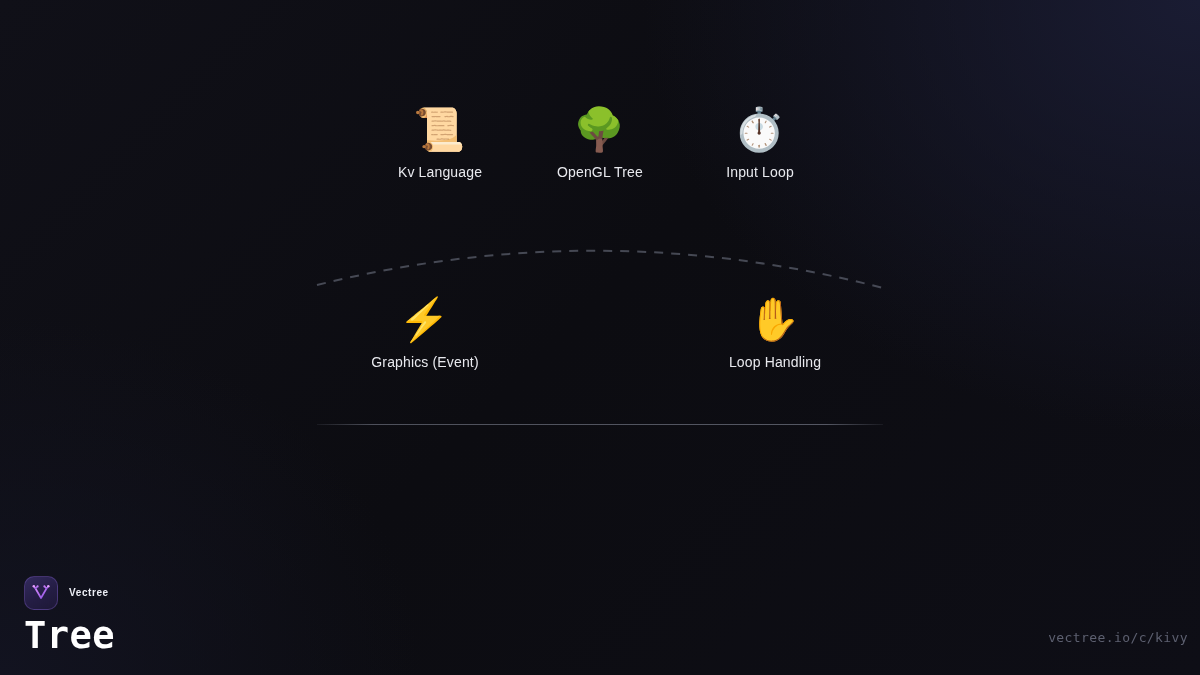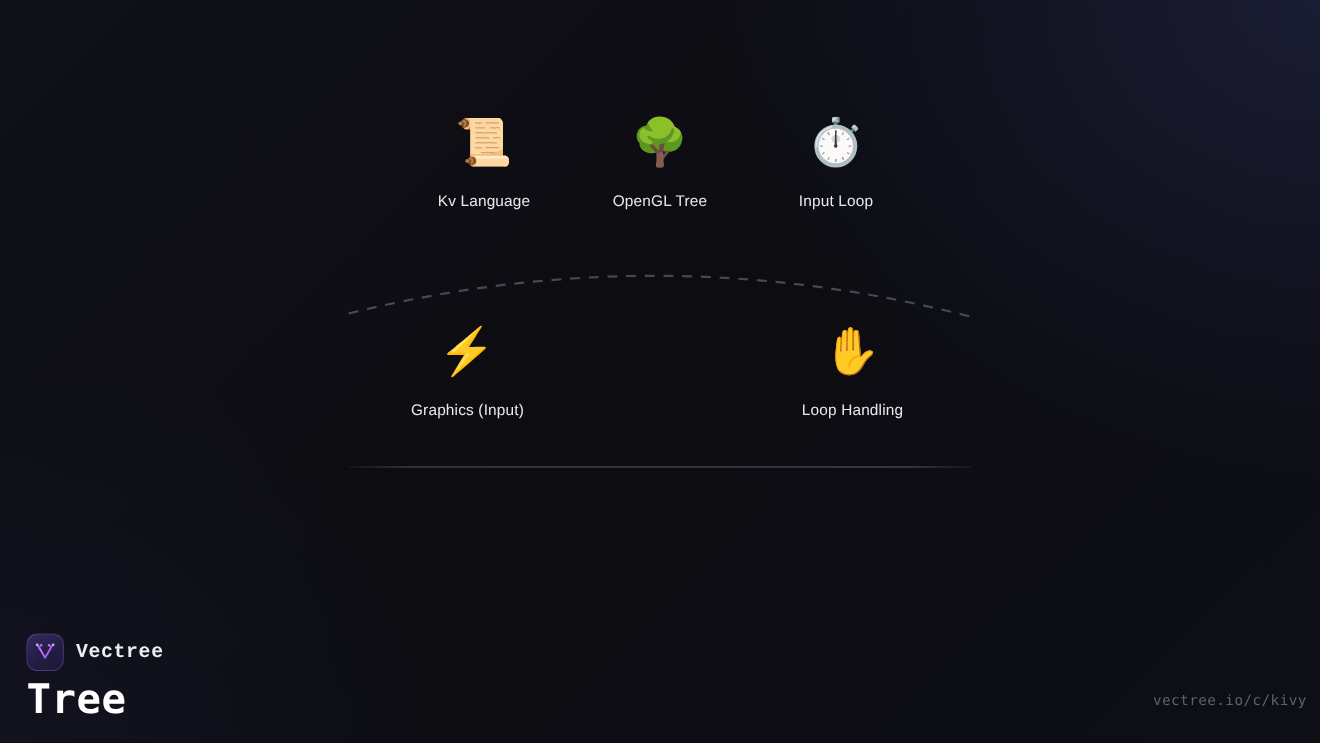--- a/index.html
+++ b/index.html
@@ -54,21 +54,21 @@
   .node-icon {
     font-size:42px;
     line-height:56px;
     height:60px;
     display:flex;
     align-items:center;
     justify-content:center;
     text-align:center;
   }
   .node-label {
-    margin-top:14px;
+    margin-top:4px;
     font-size:14px;
     color:#e8e9ee;
     letter-spacing:0.15px;
     white-space:nowrap;
     text-align:right;
   }
 
   .baseline {
     position:absolute;
     left:17px; top:344px;
@@ -93,22 +93,22 @@
   }
   .brand-badge {
     width:34px; height:34px;
     border-radius:10px;
     background:linear-gradient(150deg, #332a5e 0%, #241d44 55%, #1d1836 100%);
     border:1px solid rgba(150,110,230,0.30);
     display:flex; align-items:center; justify-content:center;
     flex:0 0 auto;
   }
   .brand-name {
-    font-family:Liberation Mono, monospace;
-    font-size:18px;
+    font-family:Liberation Sans, sans-serif;
+    font-size:10px;
     font-weight:bold;
     color:#eceef5;
     letter-spacing:0.6px;
   }
   .deck-title {
     font-family:"DejaVu Sans Mono", monospace;
     font-size:37px;
     font-weight:bold;
     color:#ffffff;
     letter-spacing:0.5px;
@@ -151,21 +151,21 @@
         <div class="node-icon">⏱️</div>
         <div class="node-label">Input Loop</div>
       </div>
 
     </div>
 
     <div class="row row-bottom">
 
       <div class="node">
         <div class="node-icon">⚡</div>
-        <div class="node-label">Graphics (Input)</div>
+        <div class="node-label">Graphics (Event)</div>
       </div>
 
       <div class="node">
         <div class="node-icon">✋</div>
         <div class="node-label">Loop Handling</div>
       </div>
 
     </div>
 
     <div class="baseline"></div>

